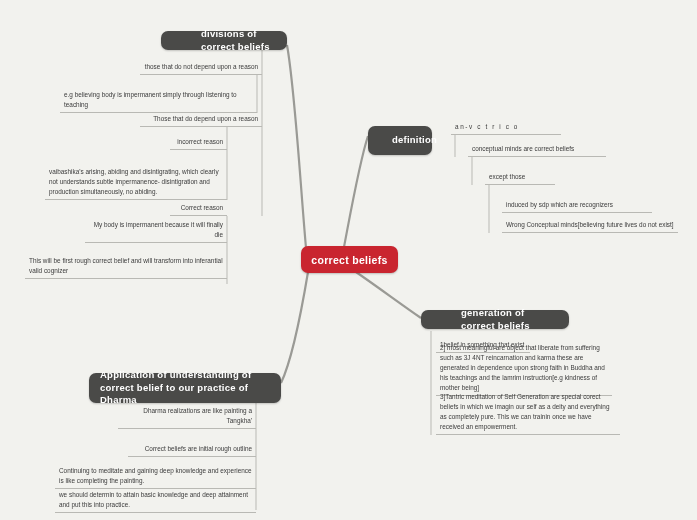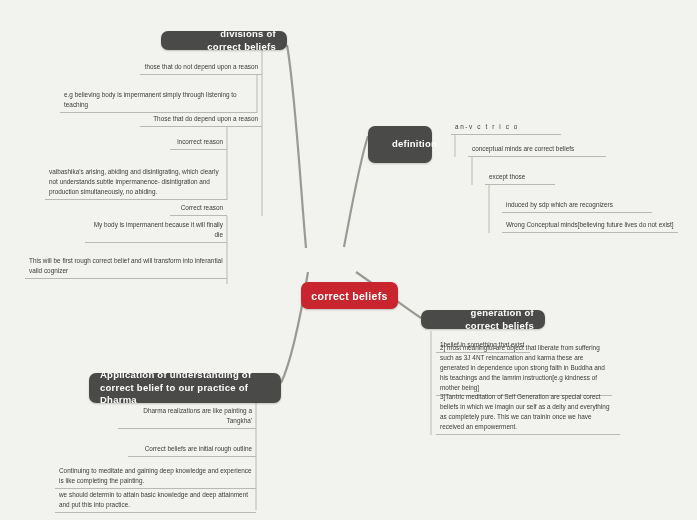--- a/index.html
+++ b/index.html
@@ -38,39 +38,38 @@
     border-radius: 7px;
     font-size: 10.5px;
     font-weight: bold;
     letter-spacing: 0.3px;
     display: flex;
     align-items: center;
     justify-content: center;
     text-align: center;
     padding: 0 10px;
     box-shadow: 0 1px 2px rgba(0,0,0,0.22);
-    margin-top: 36px;
   }
   
   .branch-node {
     background: #4a4a48;
     color: #ffffff;
     border-radius: 7px;
     font-size: 9.5px;
     font-weight: bold;
     letter-spacing: 0.25px;
     display: flex;
     align-items: center;
     padding: 4px 11px;
     box-shadow: 0 1px 2px rgba(0,0,0,0.2);
     line-height: 1.35;
   }
   .branch-node.center-text {
     justify-content: center;
-    text-align: right;
+    text-align: left;
     padding-left: 40px;
   }
   
   .leaf-node {
     color: #3b3b3b;
     font-size: 6.4px;
     line-height: 1.55;
     border-bottom: 1px solid #b9b9b4;
     padding: 1px 4px 2px 4px;
     display: flex;
@@ -169,21 +168,21 @@
   </div>
 
   <div class="node leaf-node right-align" style="left:85px; top:231px; width:142px; height:12px;">
     <span class="txt">My body is impermanent because it will finally die</span>
   </div>
 
   <div class="node leaf-node left-align" style="left:25px; top:257px; width:202px; height:22px;">
     <span class="txt">This will be first rough correct belief and will transform into inferantial valid cognizer</span>
   </div>
 
-  <div class="node branch-node center-text" style="left:368px; top:126px; width:64px; height:37px;">
+  <div class="node branch-node center-text" style="left:368px; top:126px; width:64px; height:29px;">
     <span>definition</span>
   </div>
 
   <div class="node leaf-node left-align spaced" style="left:451px; top:123px; width:110px; height:12px;">
     <span class="txt">an-v c t r i c o</span>
   </div>
 
   <div class="node leaf-node left-align" style="left:468px; top:145px; width:138px; height:12px;">
     <span class="txt">conceptual minds are correct beliefs</span>
   </div>
@@ -193,21 +192,21 @@
   </div>
 
   <div class="node leaf-node left-align" style="left:502px; top:201px; width:150px; height:12px;">
     <span class="txt">induced by sdp which are recognizers</span>
   </div>
 
   <div class="node leaf-node left-align" style="left:502px; top:221px; width:176px; height:12px;">
     <span class="txt">Wrong Conceptual minds[believing future lives do not exist]</span>
   </div>
 
-  <div class="node branch-node center-text" style="left:421px; top:310px; width:124px; height:19px;">
+  <div class="node branch-node center-text" style="left:421px; top:310px; width:148px; height:19px;">
     <span>generation of correct beliefs</span>
   </div>
 
   <div class="node leaf-node left-align" style="left:436px; top:341px; width:94px; height:12px;">
     <span class="txt">1belief in something that exist</span>
   </div>
 
   <div class="node leaf-node left-align" style="left:436px; top:362px; width:176px; height:34px;">
     <span class="txt">2] most meaningful are object that liberate from suffering such as 3J 4NT reincarnation and karma these are generated in dependence upon strong faith in Buddha and his teachings and the lamrim instruction[e.g kindness of mother being]</span>
   </div>

